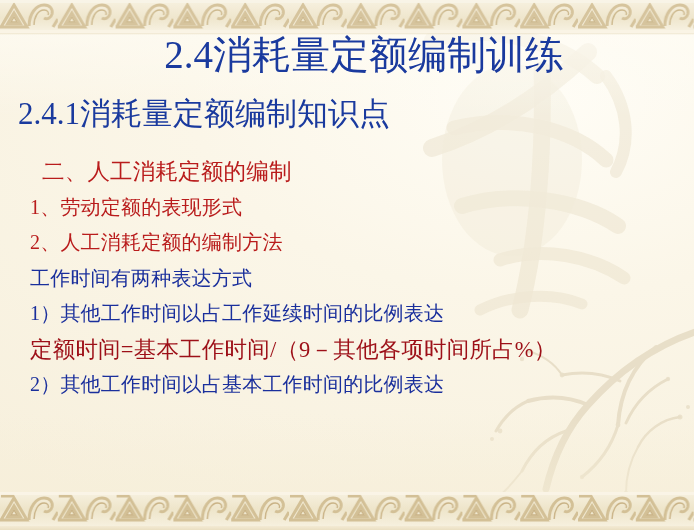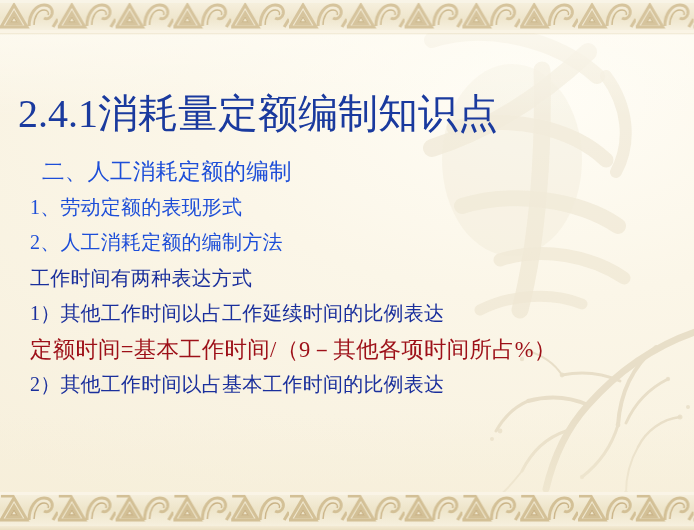--- a/index.html
+++ b/index.html
@@ -91,21 +91,21 @@
     font-size: 39px;
     line-height: 48px;
     color: #1a3a9e;
     letter-spacing: 0px;
     white-space: nowrap;
   }
   .subtitle {
     position: absolute;
     left: 18px;
     top: 94px;
-    font-size: 40px;
+    font-size: 31px;
     line-height: 40px;
     color: #1a3a9e;
     white-space: nowrap;
     text-align: center;
   }
 
   .body-list {
     position: absolute;
     left: 30px;
     top: 154px;
@@ -113,21 +113,21 @@
   }
   .body-line {
     font-size: 23px;
     line-height: 35.5px;
     white-space: nowrap;
     letter-spacing: .2px;
   }
   .body-line.indent-1 { padding-left: 12px; }
   .body-line.indent-0 { padding-left: 0px; }
 
-  .c-teal { color: #1d4ed8; }
+  .c-teal { color: #b91c1c; }
   .c-navy { color: #1a2f9c; }
   .c-red  { color: #9d1018; }
 
   .body-line.sz-22 { font-size: 22.5px; }
   .body-line.sz-23 { font-size: 20px; }
 </style>
 </head>
 <body>
 
 <div id="slide">
@@ -253,20 +253,21 @@
             <path d="M53 28 L57.8 20"></path>
           </g>
         </pattern>
       </defs>
       <rect x="0" y="0" width="694" height="34" fill="url(#meander2)"></rect>
       <rect x="0" y="0" width="694" height="3" fill="#faf5e8" opacity=".85"></rect>
     </svg>
   </div>
   <div class="rule-bottom"></div>
 
+  <div class="title">2.4消耗量定额编制训练</div>
   <div class="subtitle">2.4.1消耗量定额编制知识点</div>
 
   <div class="body-list">
     <div class="body-line sz-22 c-teal indent-1">二、人工消耗定额的编制</div>
     <div class="body-line sz-23 c-teal indent-0">1、劳动定额的表现形式</div>
     <div class="body-line sz-23 c-teal indent-0">2、人工消耗定额的编制方法</div>
     <div class="body-line sz-23 c-navy indent-0">工作时间有两种表达方式</div>
     <div class="body-line sz-23 c-navy indent-0">1）其他工作时间以占工作延续时间的比例表达</div>
     <div class="body-line sz-22 c-red  indent-0">定额时间=基本工作时间/（9－其他各项时间所占%）</div>
     <div class="body-line sz-23 c-navy indent-0">2）其他工作时间以占基本工作时间的比例表达</div>

